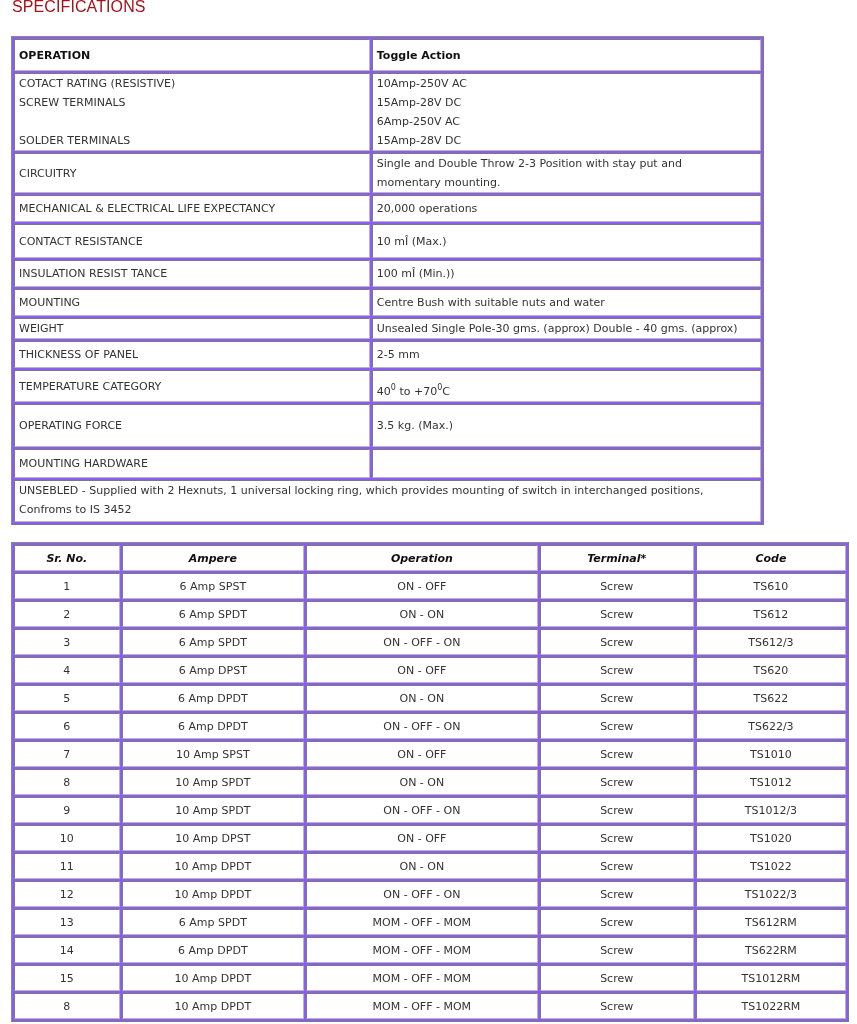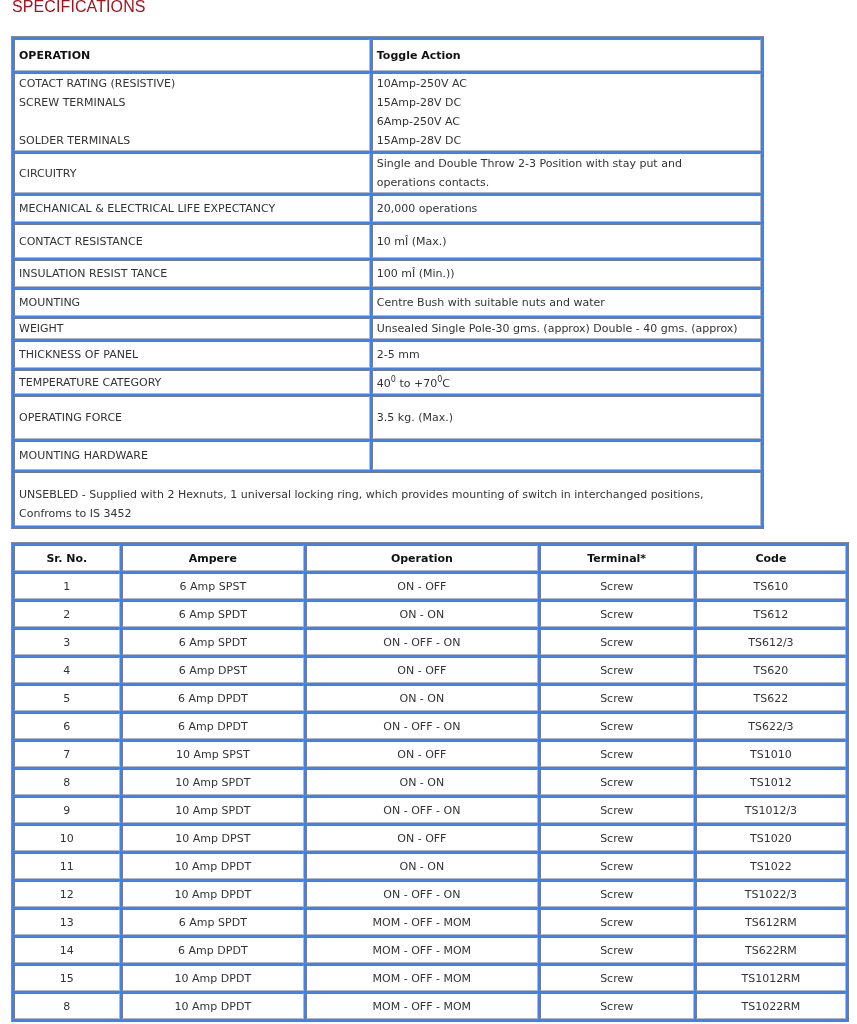--- a/index.html
+++ b/index.html
@@ -26,21 +26,21 @@
     color: #a4121c;
     letter-spacing: 0.1px;
   }
   table.spec {
     position: absolute;
     border-collapse: separate;
     border-spacing: 2px;
     border: 1px solid #8a8a8a;
     border-right-color: #7a7a7a;
     border-bottom-color: #7a7a7a;
-    background: #3b82f6;
+    background: #8b5cf6;
     font-size: 11px;
     table-layout: fixed;
   }
   table.spec td, table.spec th {
     border: 1px solid #8a8a8a;
     border-top-color: #7a7a7a;
     border-left-color: #7a7a7a;
     border-right-color: #b8b8b8;
     border-bottom-color: #b8b8b8;
     padding: 0 4px;
@@ -70,20 +70,21 @@
   #product-table {
     left: 11px;
     top: 542px;
     width: 838px;
   }
   #product-table th {
     font-weight: bold;
     color: #111111;
     height: 24px;
     text-align: center;
+    font-style: italic;
   }
   #product-table td {
     height: 24px;
     text-align: center;
   }
   sup {
     font-size: 8px;
     vertical-align: super;
     line-height: 0;
   }
@@ -114,21 +115,21 @@
       <span>10Amp-250V AC</span>
       <span>15Amp-28V DC</span>
       <span>6Amp-250V AC</span>
       <span>15Amp-28V DC</span>
     </td>
   </tr>
   <tr>
     <td>CIRCUITRY</td>
     <td class="multi-line">
       <span>Single and Double Throw 2-3 Position with stay put and</span>
-      <span>operations contacts.</span>
+      <span>momentary mounting.</span>
     </td>
   </tr>
   <tr style="height:27px">
     <td>MECHANICAL &amp; ELECTRICAL LIFE EXPECTANCY</td>
     <td>20,000 operations</td>
   </tr>
   <tr style="height:34px">
     <td>CONTACT RESISTANCE</td>
     <td>10 mÎ (Max.)</td>
   </tr>
@@ -143,32 +144,32 @@
   <tr style="height:20px">
     <td>WEIGHT</td>
     <td>Unsealed Single Pole-30 gms. (approx) Double - 40 gms. (approx)</td>
   </tr>
   <tr style="height:27px">
     <td>THICKNESS OF PANEL</td>
     <td>2-5 mm</td>
   </tr>
   <tr style="height:18px">
     <td>TEMPERATURE CATEGORY</td>
-    <td style="padding-top:3px"><span>40</span><sup>0</sup><span> to +70</span><sup>0</sup><span>C</span></td>
+    <td style="padding-top:11px"><span>40</span><sup>0</sup><span> to +70</span><sup>0</sup><span>C</span></td>
   </tr>
   <tr style="height:43px">
     <td>OPERATING FORCE</td>
     <td>3.5 kg. (Max.)</td>
   </tr>
   <tr style="height:29px">
     <td>MOUNTING HARDWARE</td>
     <td></td>
   </tr>
   <tr>
-    <td colspan="2" class="multi-line" style="padding-top:12px;padding-bottom:2px">
+    <td colspan="2" class="multi-line" style="padding-top:0;padding-bottom:2px">
       <span>UNSEBLED - Supplied with 2 Hexnuts, 1 universal locking ring, which provides mounting of switch in interchanged positions,</span>
       <span>Confroms to IS 3452</span>
     </td>
   </tr>
 </tbody>
   </table>
 
 <table class="spec" id="product-table">
   <colgroup>
     <col style="width:104px">

